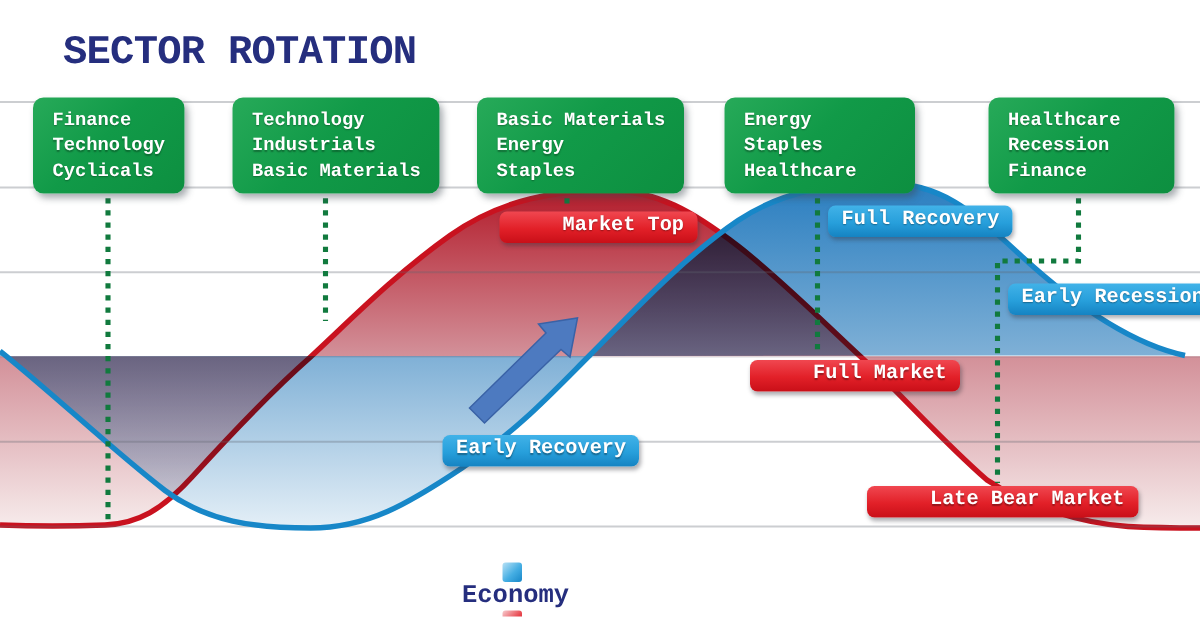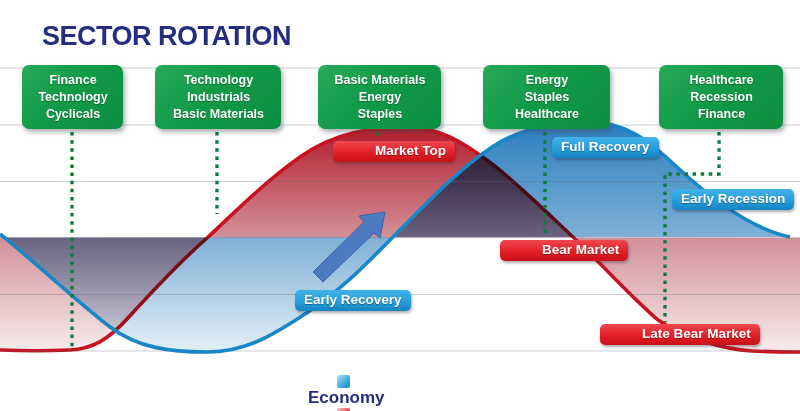--- a/index.html
+++ b/index.html
@@ -1,39 +1,38 @@
 <!DOCTYPE html>
 <html><head>
 <meta charset="utf-8">
 <style>
   html,body{margin:0;padding:0;}
   body{
     width:800px;height:411px;position:relative;overflow:hidden;
     background:#ffffff;
     font-family:"Liberation Sans","DejaVu Sans",sans-serif;
   }
-  #stage{position:absolute;left:0;top:0;width:800px;height:411px;}
+  #stage{position:absolute;left:0;top:0;width:800px;height:411px;font-family:Liberation Mono, monospace;}
   svg{position:absolute;left:0;top:0;}
 
   .page-title{
     position:absolute;left:42px;top:21px;
     font-size:27px;font-weight:bold;letter-spacing:-0.5px;
     color:#252e7e;white-space:nowrap;
   }
 
   .sector-box{
     position:absolute;
     background:linear-gradient(135deg,#27aa59 0%,#119a48 45%,#0d8f40 100%);
     border-radius:7px;
     box-shadow:2px 3px 5px rgba(60,70,80,0.45);
     color:#ffffff;font-weight:bold;font-size:12.5px;line-height:17px;
     padding:7px 12px 6px 13px;
     white-space:nowrap;box-sizing:border-box;
     text-shadow:0 1px 1px rgba(0,0,0,0.3);
-    text-align:center;
   }
   .sector-box span{display:block;}
 
   .pill{
     position:absolute;
     color:#ffffff;font-weight:bold;font-size:13.5px;line-height:14px;
     padding:3px 9px 4px 9px;border-radius:5px;white-space:nowrap;
     box-shadow:1px 2px 3px rgba(50,50,60,0.4);
     text-shadow:0 1px 1px rgba(0,0,0,0.35);
   }
@@ -118,22 +117,22 @@
     <span>Staples</span>
     <span>Healthcare</span>
   </div>
   <div class="sector-box" style="left:659px;top:65px;min-width:124px;">
     <span>Healthcare</span>
     <span>Recession</span>
     <span>Finance</span>
   </div>
 
   <div class="pill pill-red" style="left:333px;top:141px;">Market Top</div>
-  <div class="pill pill-red" style="left:500px;top:240px;">Bear Market</div>
-  <div class="pill pill-red" style="left:600px;top:324px;">Late Bear Market</div>
+  <div class="pill pill-red" style="left:500px;top:240px;">Full Market</div>
+  <div class="pill pill-red" style="left:578px;top:324px;">Late Bear Market</div>
 
   <div class="pill pill-blue" style="left:295px;top:290px;">Early Recovery</div>
   <div class="pill pill-blue" style="left:552px;top:137px;">Full Recovery</div>
   <div class="pill pill-blue" style="left:672px;top:189px;">Early Recession</div>
 
   <div class="legend">
     <span class="swatch swatch-blue"></span>
     <span>Economy</span>
     <span class="gap"></span>
     <span class="swatch swatch-red"></span>

